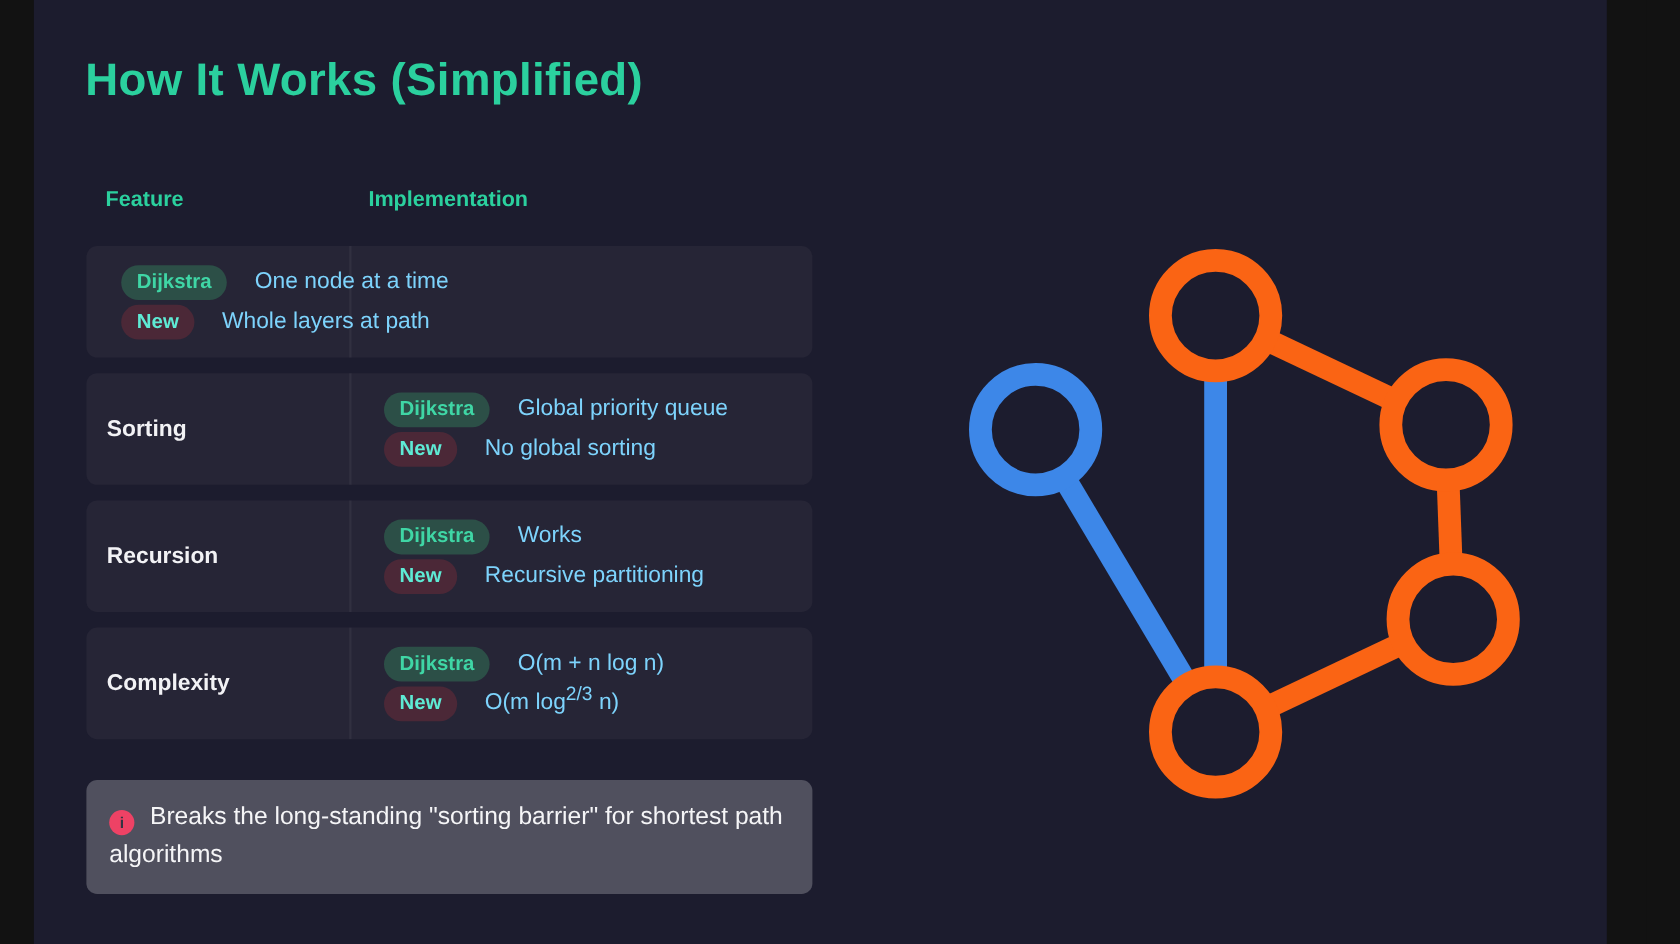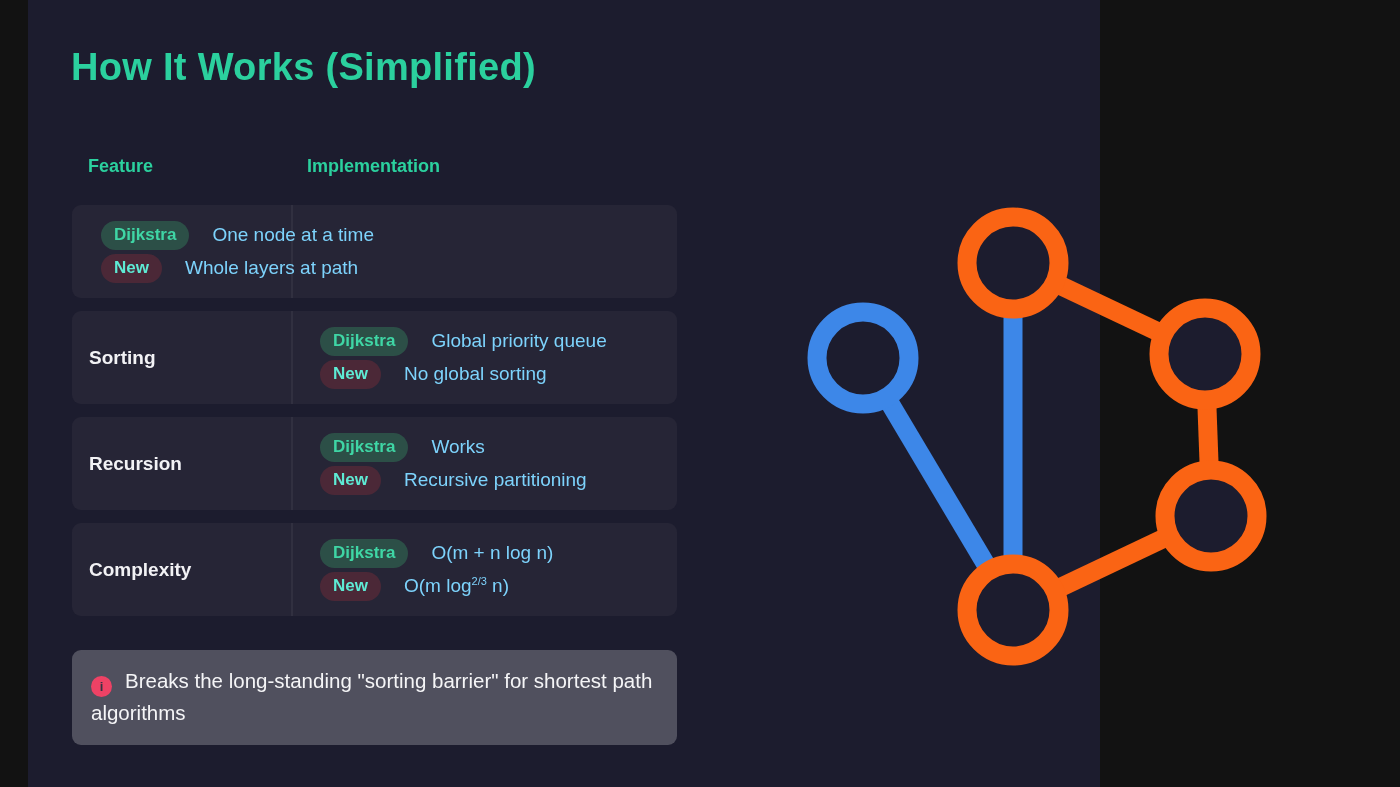--- a/index.html
+++ b/index.html
@@ -22,21 +22,21 @@
     width: 28px;
     height: 787px;
     background: #121212;
   }
   .pillar.left { left: 0; }
   .pillar.right { right: 0; }
   .content {
     position: absolute;
     left: 28px;
     top: 0;
-    width: 1072px;
+    width: 1311px;
     height: 787px;
     background: #1c1c2e;
   }
   .page-title {
     position: absolute;
     left: 43px;
     top: 46px;
     margin: 0;
     font-size: 38px;
     font-weight: 700;
@@ -108,21 +108,21 @@
     white-space: nowrap;
   }
   .badge-dijkstra { background: #2c4f47; color: #3fd6a5; }
   .badge-new      { background: #4b2837; color: #5eead4; }
   .impl-text {
     font-size: 19px;
     color: #7dd3fc;
     white-space: nowrap;
   }
   .impl-text sup {
-    font-size: 11px;
+    font-size: 16px;
     line-height: 0;
     text-align: center;
   }
   .note-box {
     position: absolute;
     left: 44px;
     top: 650px;
     width: 605px;
     min-height: 95px;
     box-sizing: border-box;

